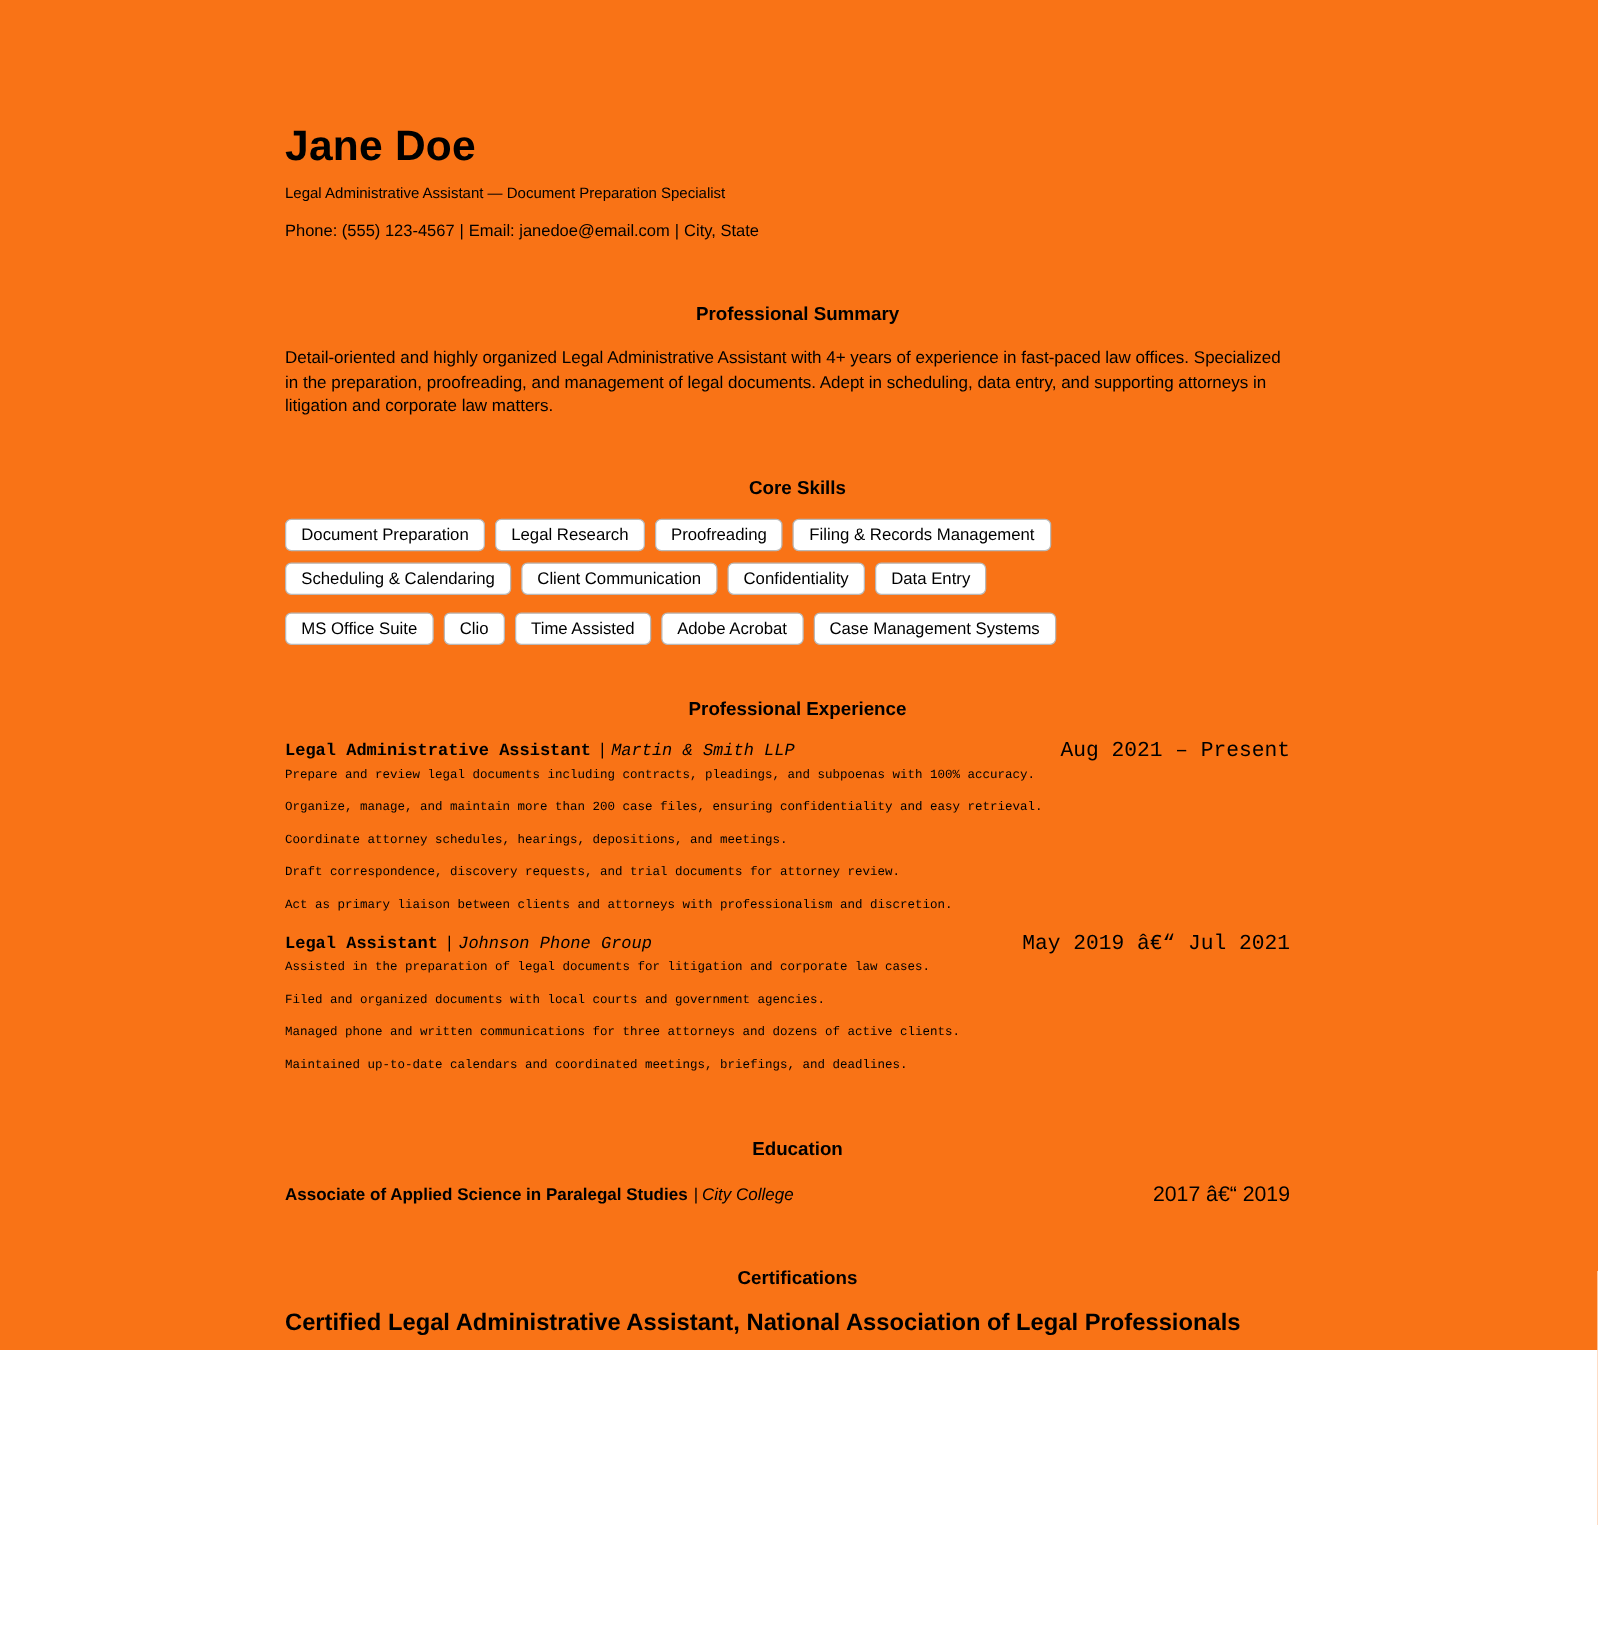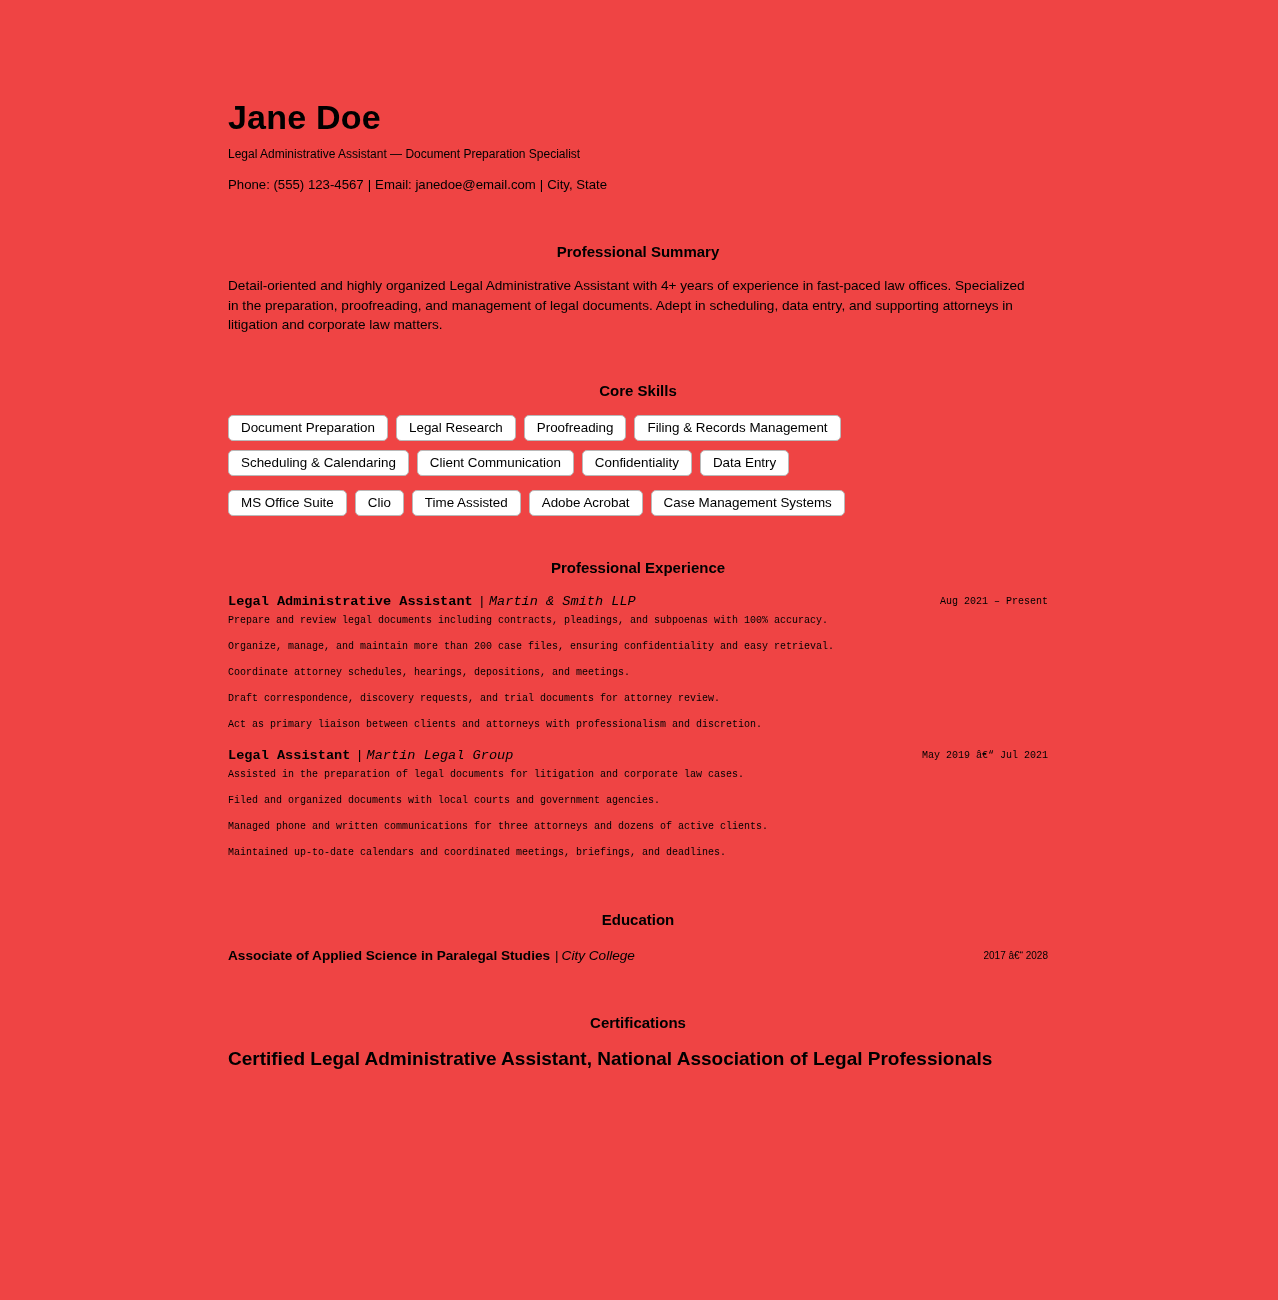--- a/index.html
+++ b/index.html
@@ -10,22 +10,22 @@
   body {
     width: 1278px;
     height: 1300px;
     font-family: "Liberation Sans", sans-serif;
     color: #000000;
     -webkit-font-smoothing: antialiased;
   }
   .page {
     position: relative;
     width: 1278px;
-    height: 1300px;
-    background: #ef4444;
+    height: 1080px;
+    background: #f97316;
     overflow: hidden;
   }
   .content {
     position: absolute;
     left: 228px;
     top: 96px;
     width: 820px;
   }
 
   
@@ -108,23 +108,23 @@
   .entry-pipe {
     font-weight: normal;
     padding: 0 3px 0 5px;
   }
   .entry-org {
     font-style: italic;
     font-weight: normal;
   }
   .entry-date {
     position: absolute;
-    right: 0;
+    right: 16px;
     top: 0;
-    font-size: 10px;
+    font-size: 17px;
     font-weight: normal;
     white-space: nowrap;
   }
   .bullet {
     font-size: 10px;
     line-height: 19px;
     margin: 0;
     width: 810px;
   }
   .bullet.first { margin-top: 0px; }
@@ -185,34 +185,34 @@
       </div>
       <p class="bullet first">Prepare and review legal documents including contracts, pleadings, and subpoenas with 100% accuracy.</p>
       <p class="bullet rest">Organize, manage, and maintain more than 200 case files, ensuring confidentiality and easy retrieval.</p>
       <p class="bullet rest">Coordinate attorney schedules, hearings, depositions, and meetings.</p>
       <p class="bullet rest">Draft correspondence, discovery requests, and trial documents for attorney review.</p>
       <p class="bullet rest">Act as primary liaison between clients and attorneys with professionalism and discretion.</p>
     </div>
 
     <div class="exp-block second">
       <div class="entry-head">
-        <span class="entry-title">Legal Assistant</span><span class="entry-pipe">|</span><span class="entry-org">Martin Legal Group</span>
+        <span class="entry-title">Legal Assistant</span><span class="entry-pipe">|</span><span class="entry-org">Johnson Phone Group</span>
         <span class="entry-date">May 2019 â€“ Jul 2021</span>
       </div>
       <p class="bullet first">Assisted in the preparation of legal documents for litigation and corporate law cases.</p>
       <p class="bullet rest">Filed and organized documents with local courts and government agencies.</p>
       <p class="bullet rest">Managed phone and written communications for three attorneys and dozens of active clients.</p>
       <p class="bullet rest">Maintained up-to-date calendars and coordinated meetings, briefings, and deadlines.</p>
     </div>
 
     <h2 class="section-heading sec-edu">Education</h2>
     <div class="edu-block">
       <div class="entry-head">
         <span class="entry-title">Associate of Applied Science in Paralegal Studies</span><span class="entry-pipe">|</span><span class="entry-org">City College</span>
-        <span class="entry-date">2017 â€“ 2028</span>
+        <span class="entry-date">2017 â€“ 2019</span>
       </div>
     </div>
 
     <h2 class="section-heading sec-cert">Certifications</h2>
     <p class="cert-text">Certified Legal Administrative Assistant, National Association of Legal Professionals</p>
 
   </div>
 </div>
 
 </body></html>

